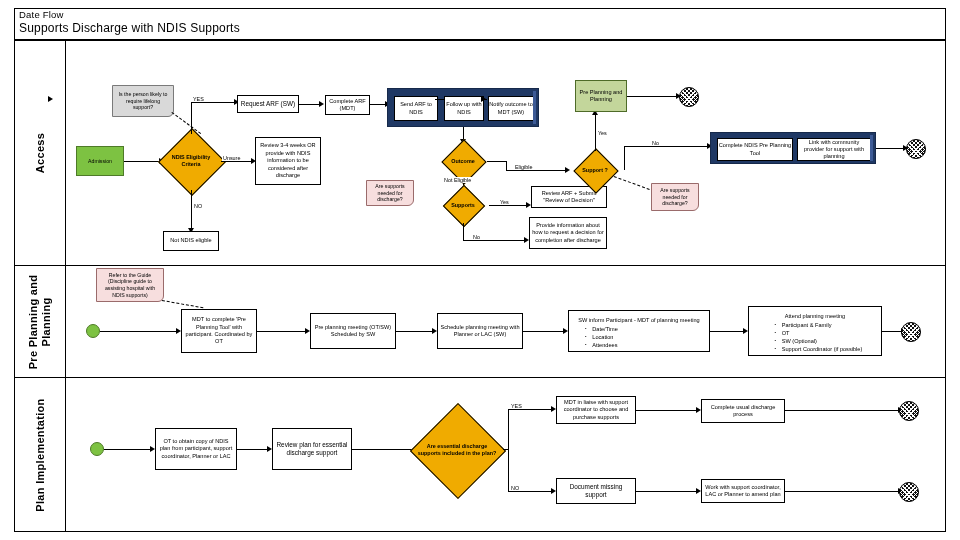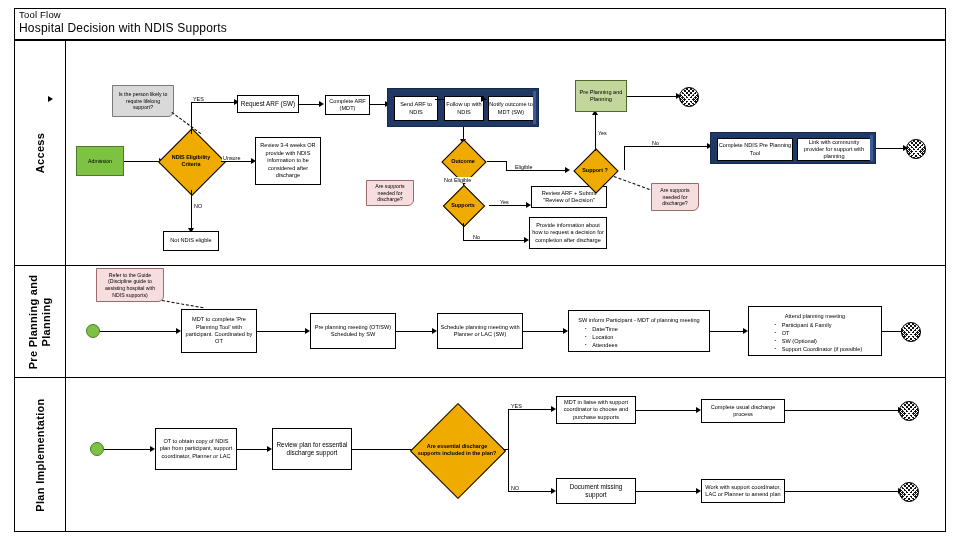--- a/index.html
+++ b/index.html
@@ -56,22 +56,22 @@
   .bullets li:before{content:"\00b7";position:absolute;left:-8px;top:-1px;font-size:9px;}
 </style>
 </head>
 <body>
 
 <div id="page">
 
   <div class="frame"></div>
 
   <div class="title-band">
-    <div class="title-line1">Tool Flow</div>
-    <div class="title-line2">Hospital Decision with NDIS Supports</div>
+    <div class="title-line1">Date Flow</div>
+    <div class="title-line2">Supports Discharge with NDIS Supports</div>
   </div>
 
   <div class="lane" style="top:40px;height:225px;width:932px;">
     <div class="lane-hdr">
       <span>Access</span>
     </div>
   </div>
 
   <div class="lane" style="top:265px;height:112px;width:932px;">
     <div class="lane-hdr two">

